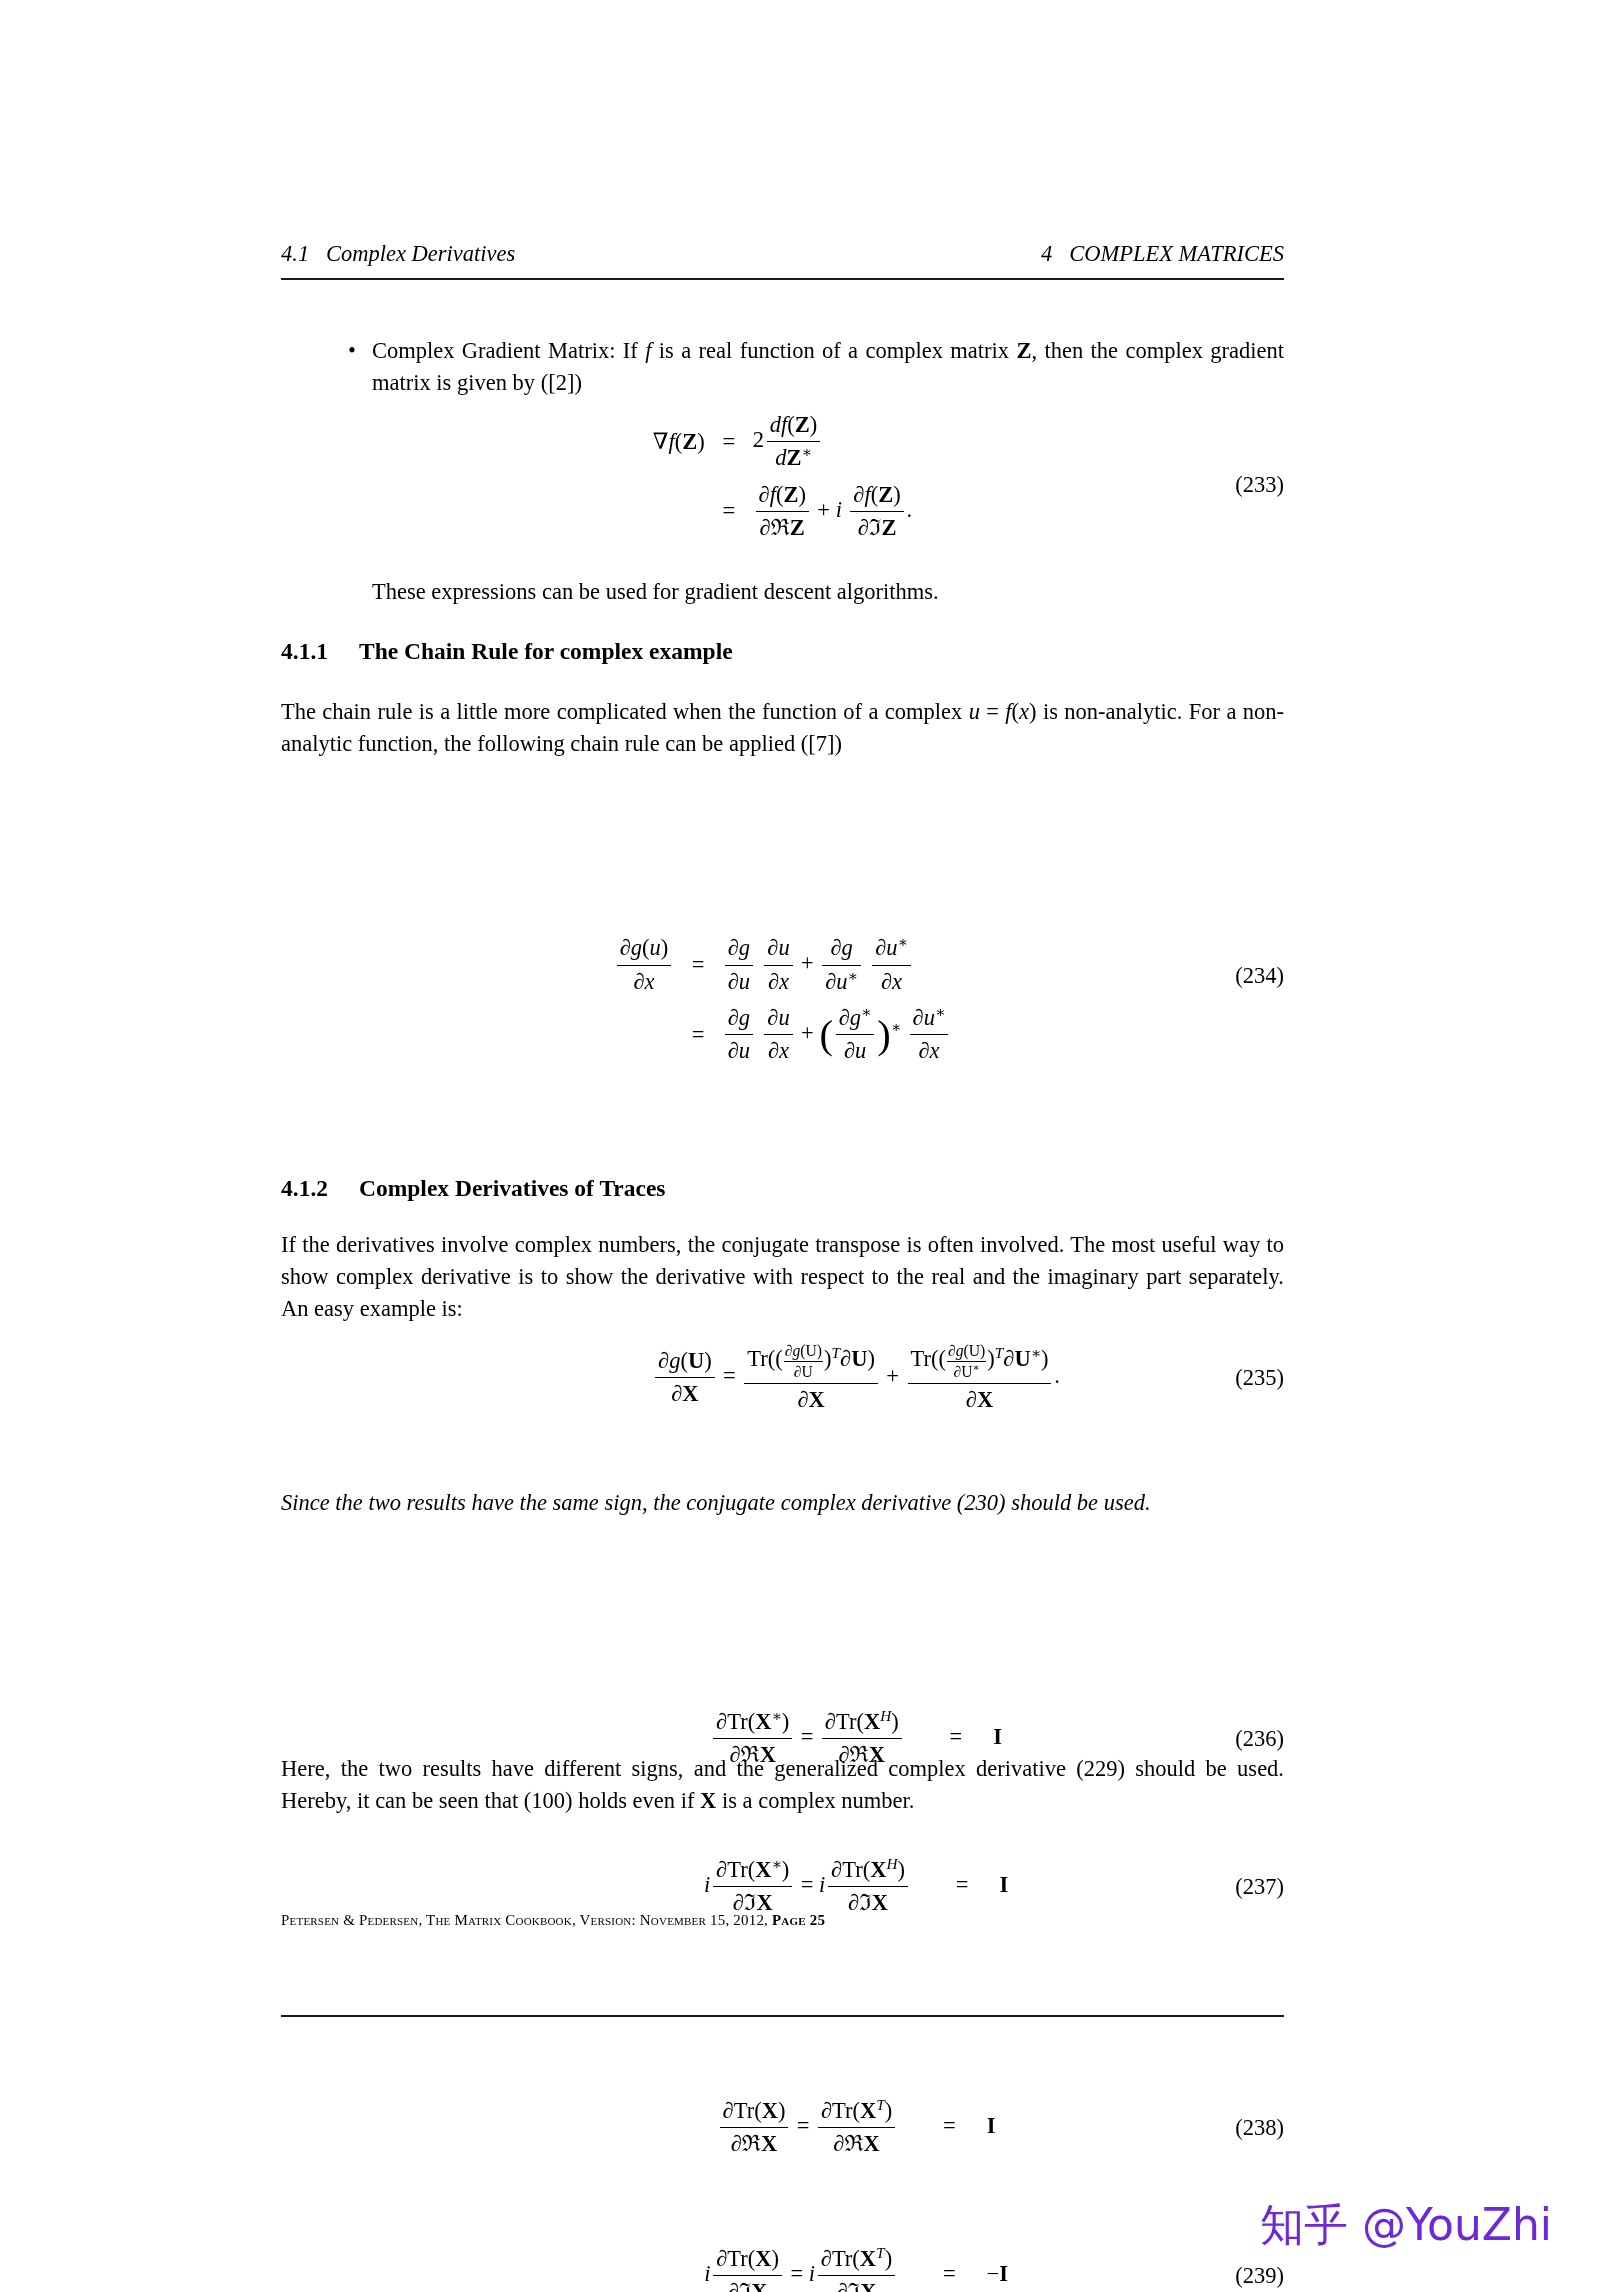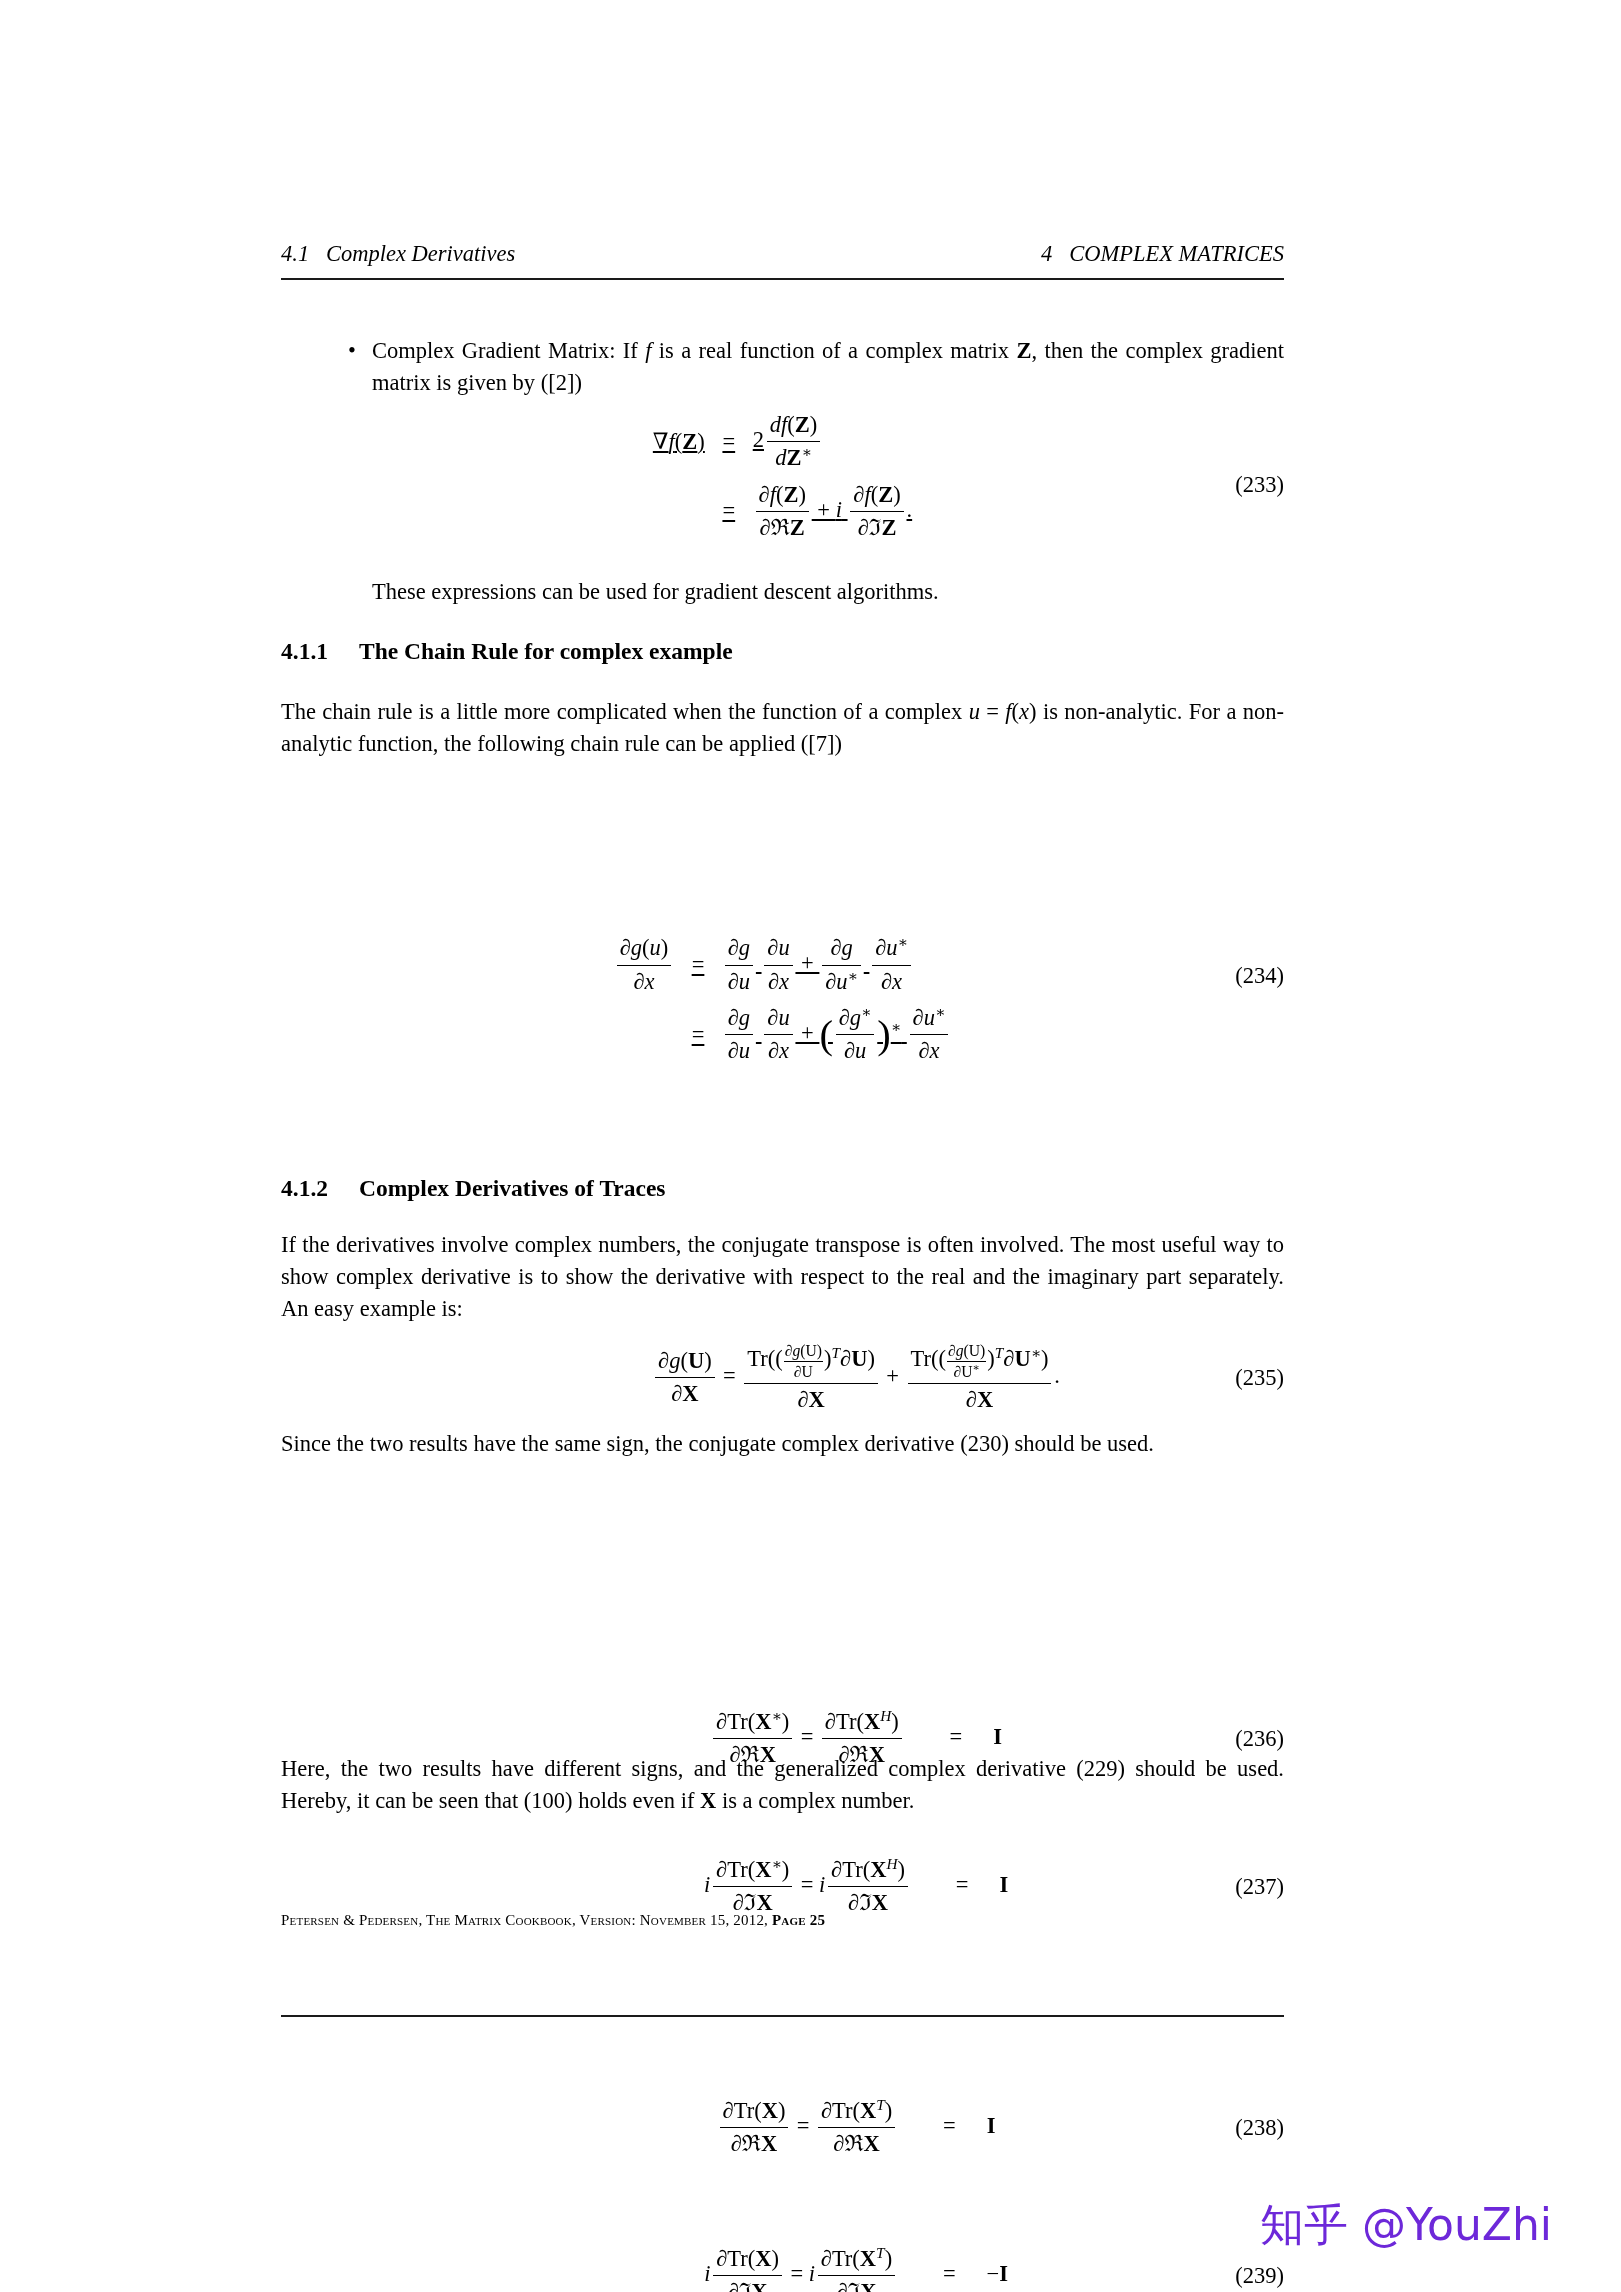--- a/index.html
+++ b/index.html
@@ -21,21 +21,21 @@
 
   
   .sechead { font-size:23.5px; font-weight:bold; line-height:29px; }
   .sechead .snum { margin-right:31px; }
 
   
   .eq { font-size:22.5px; }
   .eqn-wrap { position:relative; }
   .eqn-grid {
     display:grid; grid-template-columns:max-content max-content max-content;
-    justify-content:center; column-gap:17.6px; row-gap:9.8px; align-items:center;text-decoration:underline;
+    justify-content:center; column-gap:17.6px; row-gap:9.8px; align-items:center;
   }
   .eqn-grid .lhs { justify-self:end; }
   .eqn-grid .rhs { justify-self:start; }
   .eqs { display:flex; align-items:center; position:relative; }
   .eq-center { flex:1; text-align:center; padding-left:196px; }
   .eq-num { font-size:22.5px; }
   .eqn-wrap .eq-num { position:absolute; right:0; }
 
   .fr { display:inline-block; vertical-align:middle; text-align:center; margin:0 2.9px; }
   .fr .nu { display:block; padding:0 2.9px 2.9px; line-height:26.5px; }
@@ -56,21 +56,21 @@
   .b-h411    { top:637px; }
   .b-p411    { top:696px; }
   .b-eq234   { top:806px; }
   .b-eq234 .eq-num { top:27.4px; }
   .b-pnotice { top:963px; }
   .b-eq235   { top:1070px; height:98px; }
   .b-h412    { top:1174px; }
   .b-p412    { top:1229px; }
   .b-eq236   { top:1345px; height:74px; }
   .b-eq237   { top:1419px; height:74px; }
-  .b-psince  { top:1428px; }
+  .b-psince  { top:1487px;font-style:italic; }
   .b-eq238   { top:1586px; height:74px; }
   .b-eq239   { top:1660px; height:74px; }
   .b-phere   { top:1753px; }
   .f-rule    { top:2015px; height:2px; background:#1a1a1a; }
   .b-footer  { top:1912px; font-size:15px; font-variant:small-caps; letter-spacing:0.2px; }
 
   .watermark {
     position:absolute; left:1260px; top:2196px; font-size:44px; color:#6d28d9;
     font-family:"DejaVu Sans","Liberation Sans",sans-serif; white-space:nowrap;
   }

